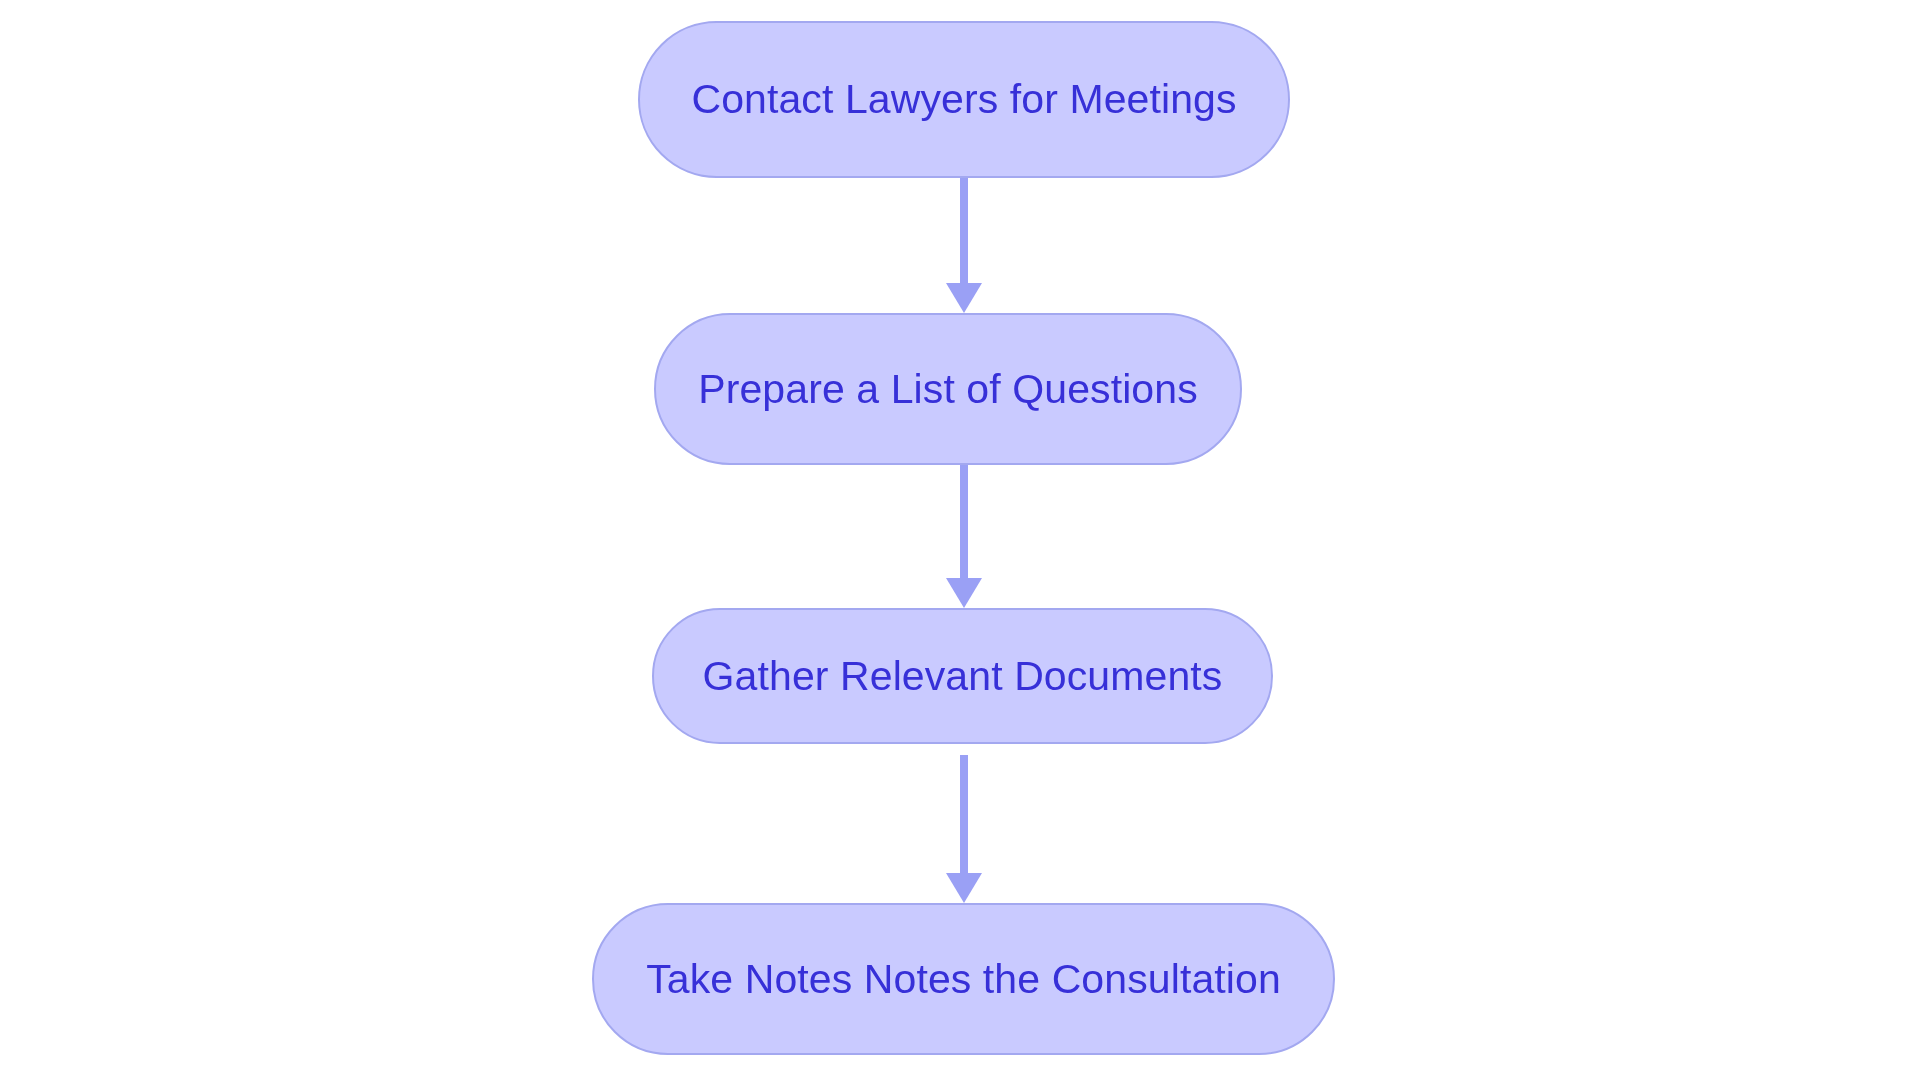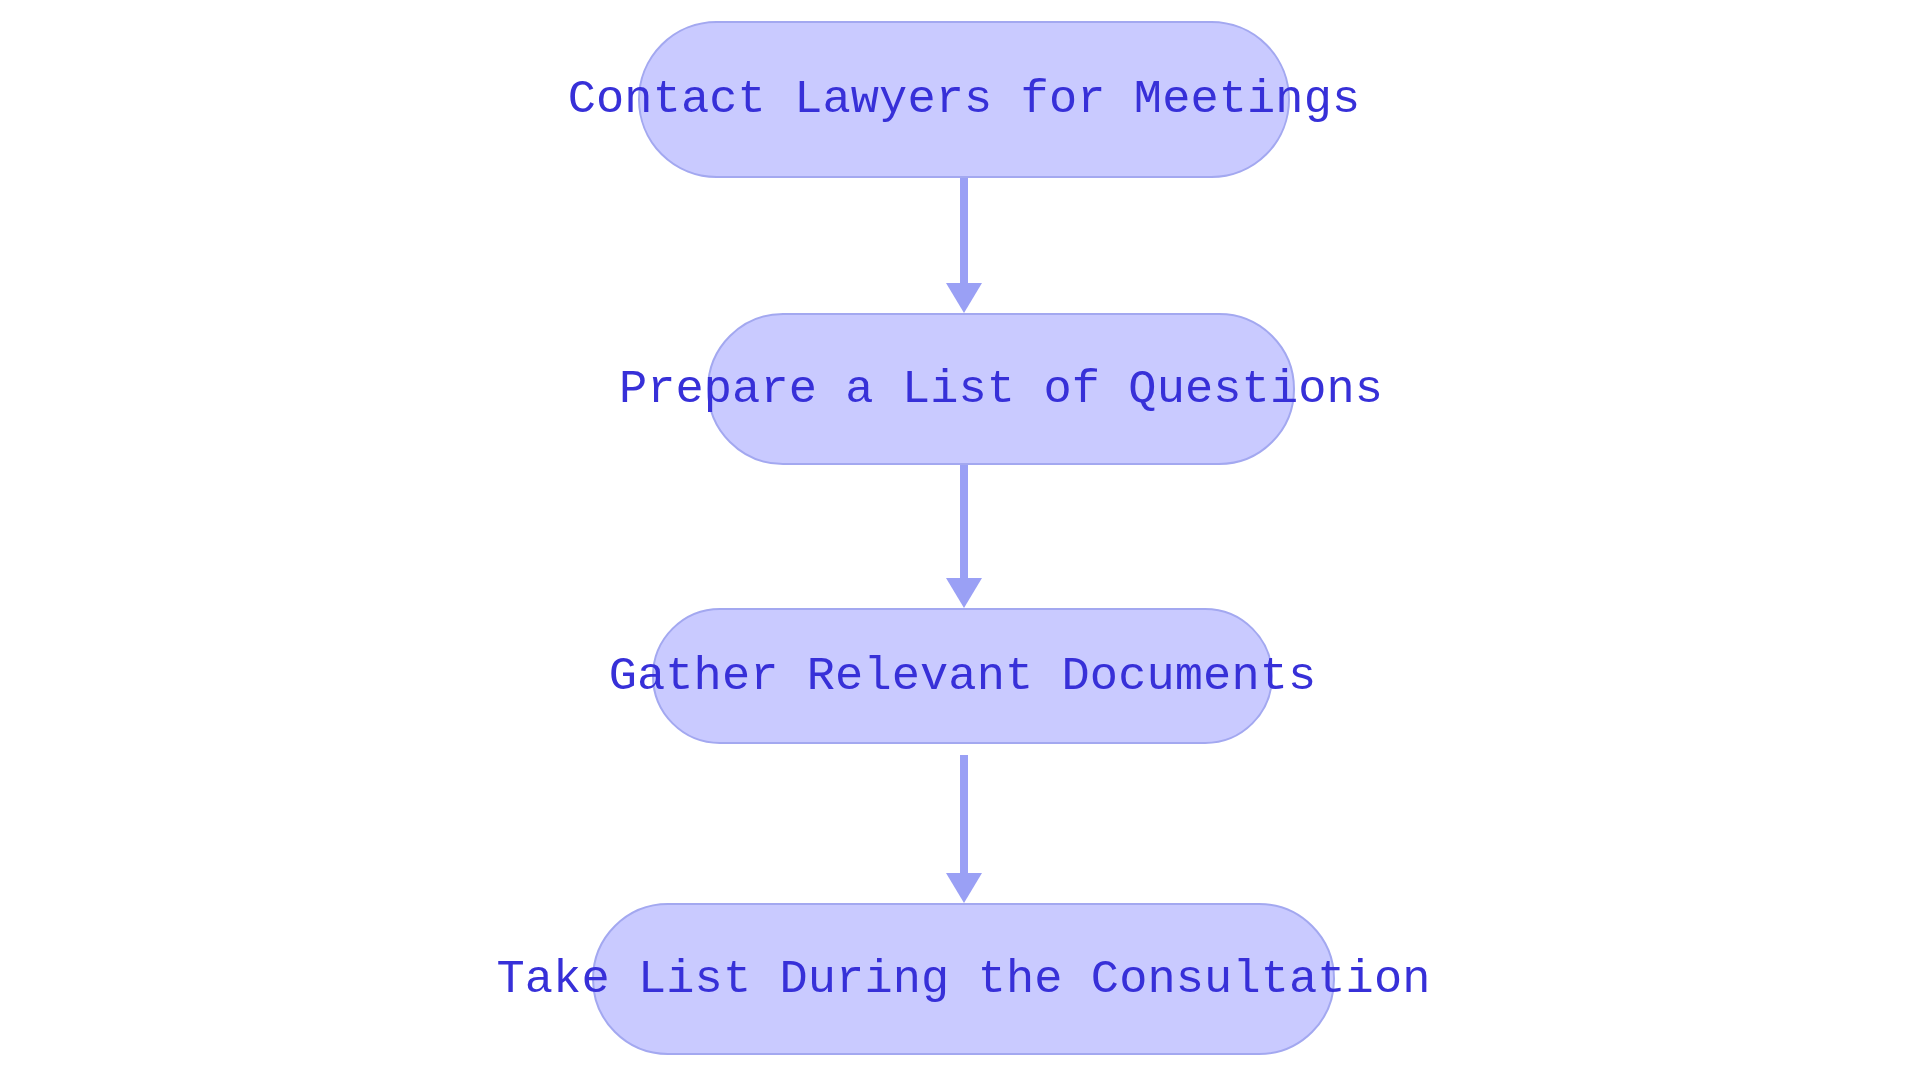--- a/index.html
+++ b/index.html
@@ -26,22 +26,22 @@
     display: flex;
     align-items: center;
     justify-content: center;
     background: #c9caff;
     border: 2px solid #a3a8f0;
     border-radius: 999px;
     z-index: 2;
   }
   .flow-node-label {
     color: #3730d8;
-    font-family: Liberation Mono, monospace;
-    font-size: 47px;
+    font-family: Liberation Sans, sans-serif;
+    font-size: 41px;
     font-weight: 400;
     line-height: 1;
     letter-spacing: 0.1px;
     white-space: nowrap;
     text-align: center;
   }
   .flow-edge {
     position: absolute;
     z-index: 1;
     overflow: visible;
@@ -72,25 +72,25 @@
 
   <svg class="flow-edge" style="left:900px; top:755px; width:128px; height:155px;" viewBox="0 0 128 155" xmlns="http://www.w3.org/2000/svg">
     <line class="edge-line" x1="64" y1="0" x2="64" y2="125"></line>
     <polygon class="edge-head" points="46,118 82,118 64,148"></polygon>
   </svg>
 
   <div class="flow-node" style="left:638px; top:21px; width:652px; height:157px;">
     <span class="flow-node-label">Contact Lawyers for Meetings</span>
   </div>
 
-  <div class="flow-node" style="left:707px; top:313px; width:588px; height:152px;">
+  <div class="flow-node" style="left:654px; top:313px; width:588px; height:152px;">
     <span class="flow-node-label">Prepare a List of Questions</span>
   </div>
 
   <div class="flow-node" style="left:652px; top:608px; width:621px; height:136px;">
     <span class="flow-node-label">Gather Relevant Documents</span>
   </div>
 
   <div class="flow-node" style="left:592px; top:903px; width:743px; height:152px;">
-    <span class="flow-node-label">Take List During the Consultation</span>
+    <span class="flow-node-label">Take Notes Notes the Consultation</span>
   </div>
 
 </div>
 
 </body></html>

